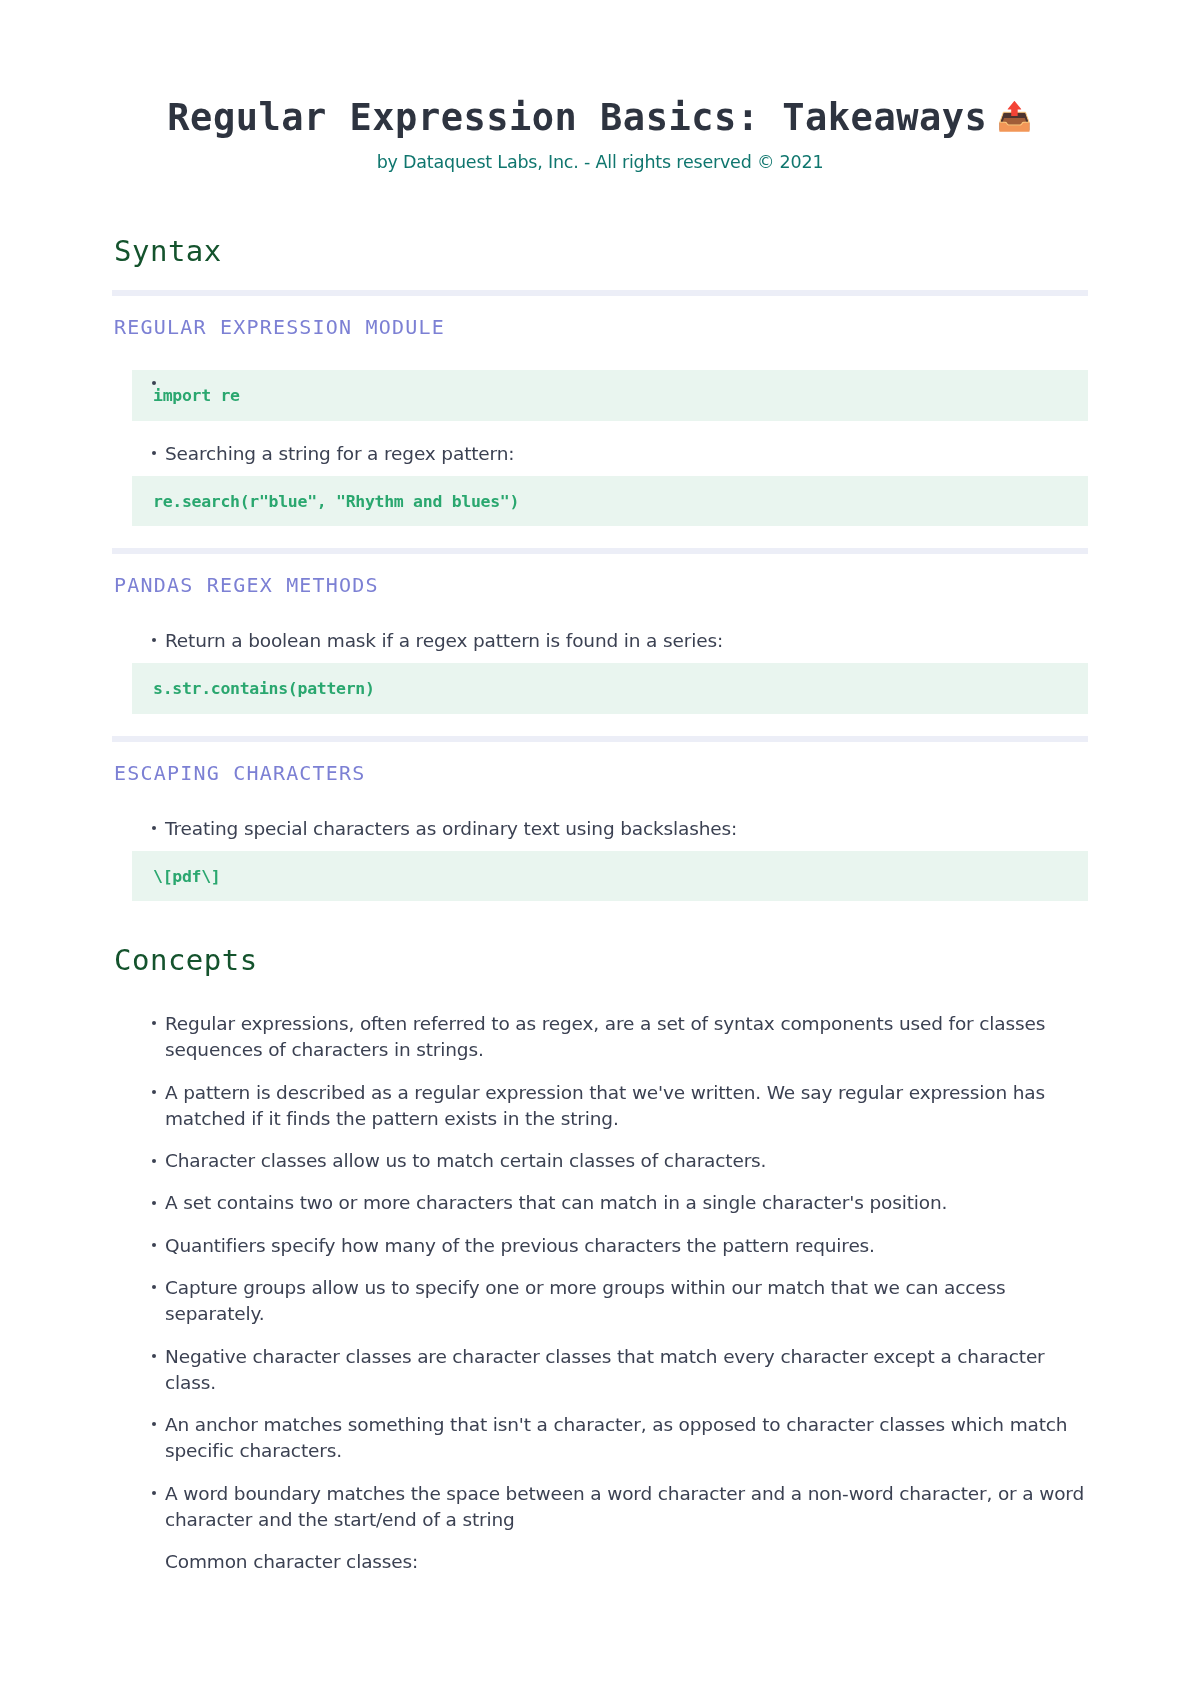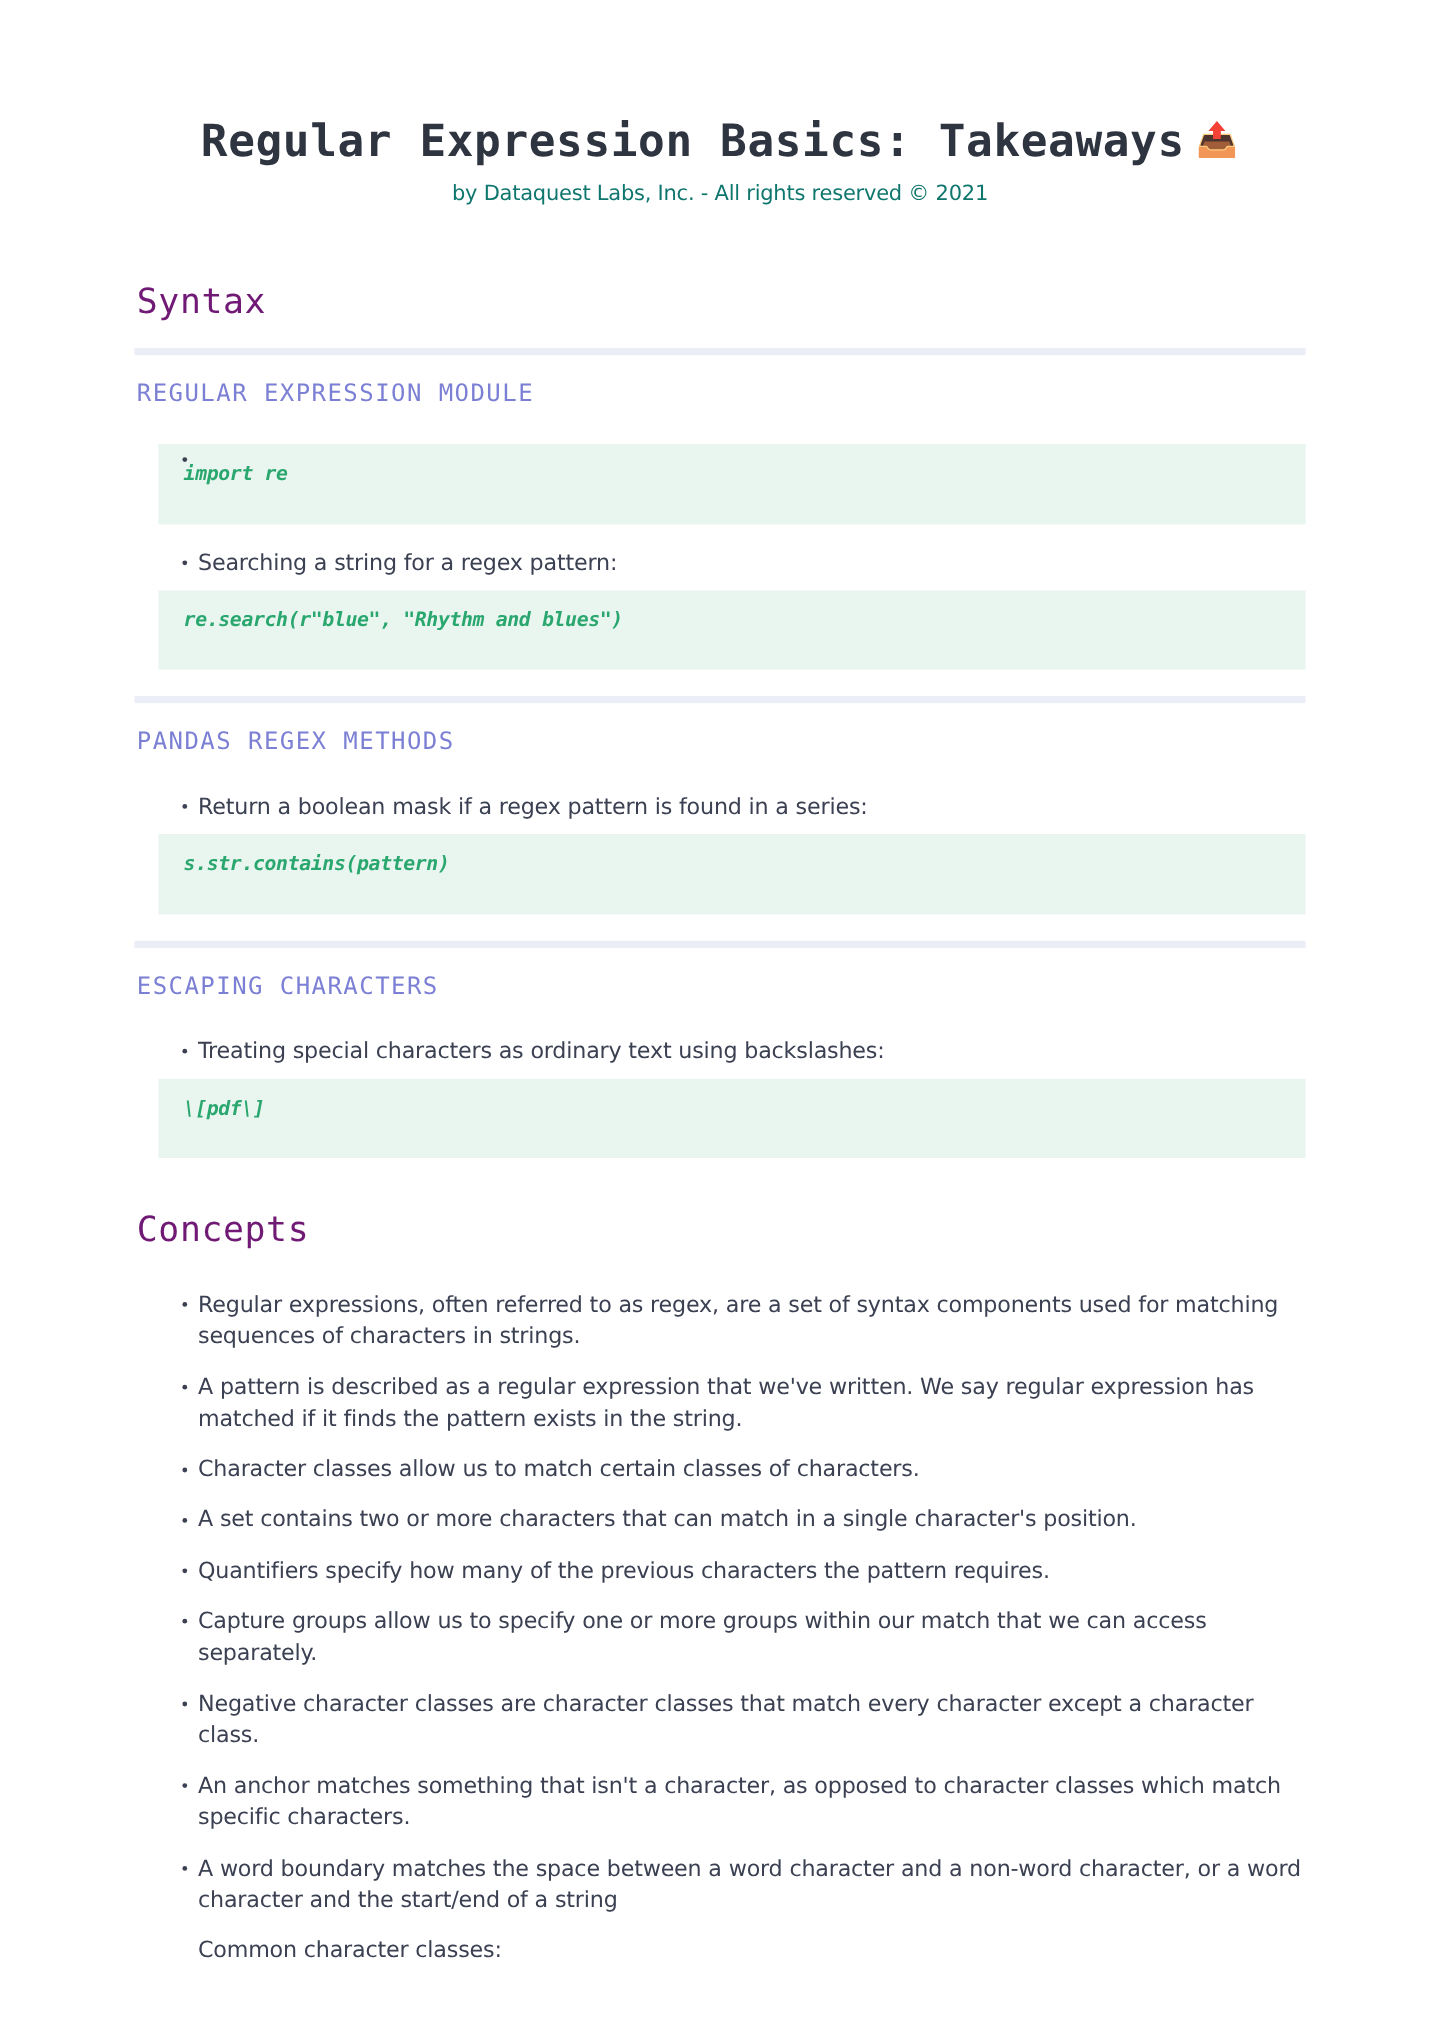--- a/index.html
+++ b/index.html
@@ -49,21 +49,21 @@
     margin: 11px 0 0 0;
     font-family: "DejaVu Sans", sans-serif;
     letter-spacing: -0.2px;
   }
 
   
   .section-title {
     font-family: "DejaVu Sans Mono", monospace;
     font-size: 29px;
     font-weight: 400;
-    color: #701a75;
+    color: #14532d;
     margin: 62px 0 0 2px;
     letter-spacing: 0.5px;
   }
   .section-title.concepts {
     margin-top: 42px;
   }
 
   
   .rule {
     height: 6px;
@@ -110,24 +110,23 @@
     height: 4px;
     border-radius: 50%;
     background: #3b4152;
   }
   li.bullet .btext { display: block; }
 
   
   .code-block {
     background: #e9f5ef;
     margin: 9px 0 20px -33px;
-    padding: 12px 0 28px 21px;
+    padding: 12px 0 12px 21px;
     width: calc(100% + 33px);
     box-sizing: border-box;
-    font-style: italic;
   }
   .code-block code {
     font-family: "DejaVu Sans Mono", monospace;
     font-size: 16.5px;
     font-weight: 700;
     color: #2aa76f;
     letter-spacing: -0.3px;
     white-space: pre;
   }
 </style>
@@ -182,21 +181,21 @@
       <div class="code-block">
         <code>\[pdf\]</code>
       </div>
     </li>
   </ul>
 
   <h2 class="section-title concepts">Concepts</h2>
   <ul class="bullets concepts-list">
     <li class="bullet">
       <span class="dot"></span>
-      <span class="btext">Regular expressions, often referred to as regex, are a set of syntax components used for matching sequences of characters in strings.</span>
+      <span class="btext">Regular expressions, often referred to as regex, are a set of syntax components used for classes sequences of characters in strings.</span>
     </li>
     <li class="bullet">
       <span class="dot"></span>
       <span class="btext">A pattern is described as a regular expression that we've written. We say regular expression has matched if it finds the pattern exists in the string.</span>
     </li>
     <li class="bullet">
       <span class="dot"></span>
       <span class="btext">Character classes allow us to match certain classes of characters.</span>
     </li>
     <li class="bullet">

